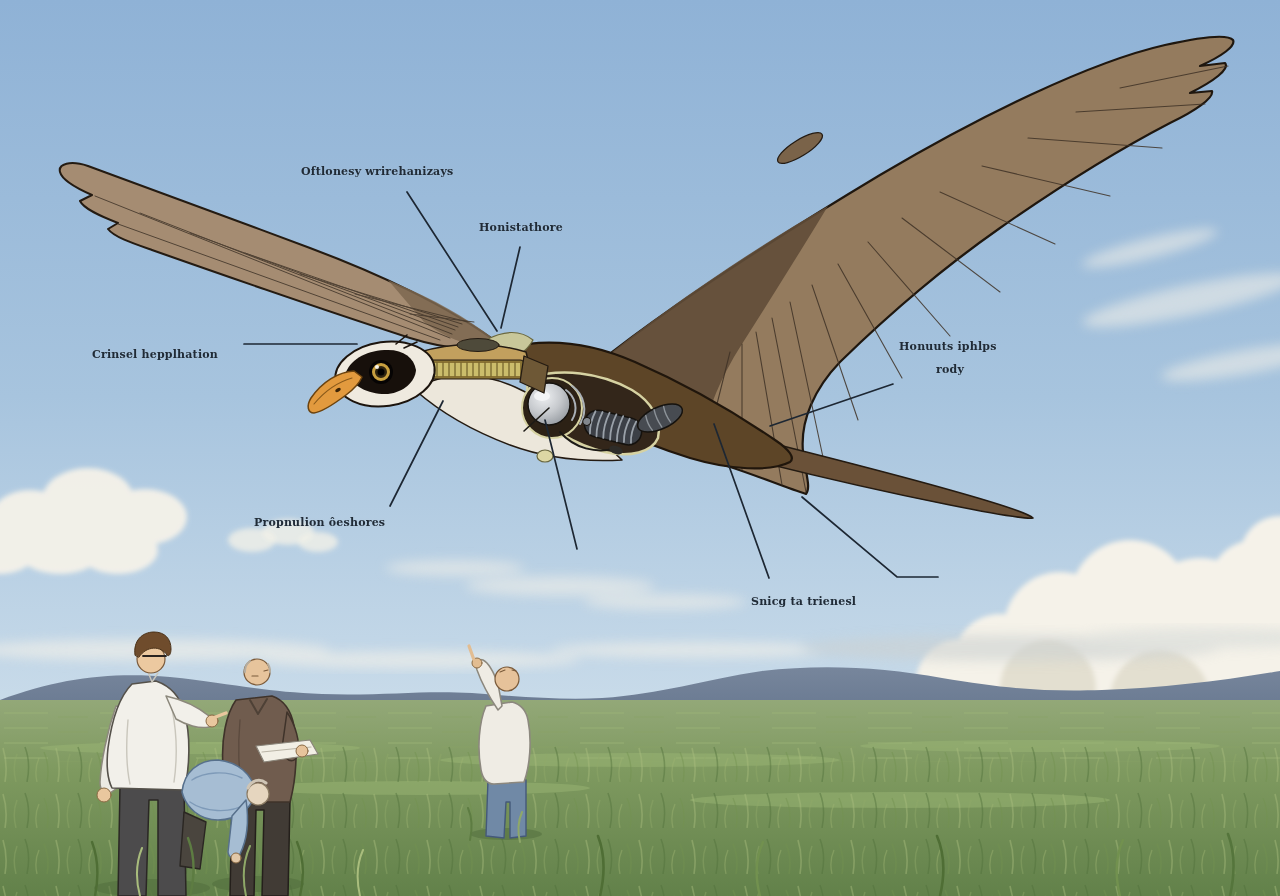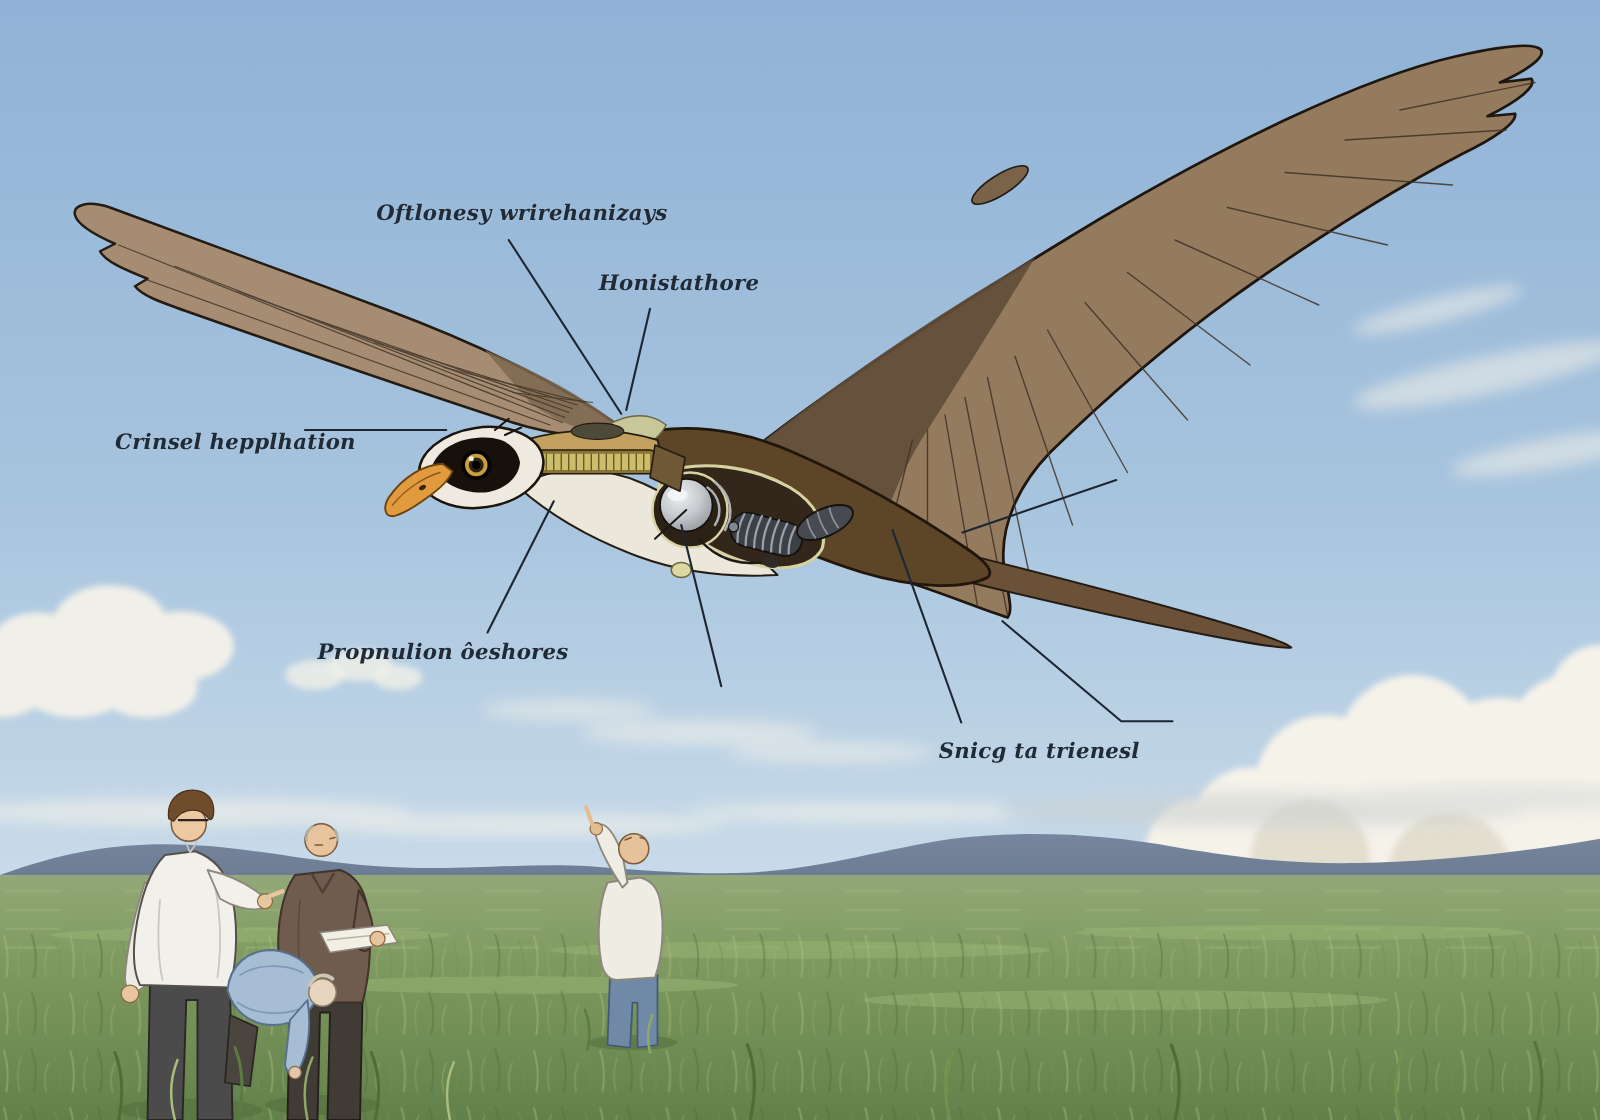--- a/index.html
+++ b/index.html
@@ -1,20 +1,20 @@
 <!DOCTYPE html>
 <html><head>
 <meta charset="utf-8">
 <style>
   html,body{margin:0;padding:0;background:#222;}
   .stage{position:relative;width:1280px;height:896px;overflow:hidden;
          font-family:"DejaVu Serif","Liberation Serif",serif;}
   .stage svg{position:absolute;left:0;top:0;}
-  .diagram-label{position:absolute;color:#202b37;font-weight:bold;font-style:italic;
-         font-size:17px;line-height:23px;letter-spacing:.2px;white-space:nowrap;
+  .diagram-label{position:absolute;color:#202b37;font-weight:bold;
+         font-size:11px;line-height:23px;letter-spacing:.2px;white-space:nowrap;
          text-shadow:0 0 2px rgba(190,210,225,.45);}
   .indent2{margin-left:37px;}
 </style>
 </head>
 <body>
 
 <div class="stage">
 
 <svg width="1280" height="896" viewBox="0 0 1280 896">
   <defs>
@@ -341,16 +341,20 @@
     <line x1="443" y1="401" x2="390" y2="506"></line>
     <line x1="545" y1="420" x2="577" y2="549"></line>
     <line x1="714" y1="424" x2="769" y2="578"></line>
     <polyline points="802,497 897,577 938,577"></polyline>
   </g>
 </svg>
 
 <div class="diagram-label" style="left:301px;top:160px">Oftlonesy wrirehanizays</div>
 <div class="diagram-label" style="left:479px;top:216px">Honistathore</div>
 <div class="diagram-label" style="left:92px;top:343px">Crinsel hepplhation</div>
+<div class="diagram-label" style="left:899px;top:335px">
+  <span style="display:block">Honuuts iphlps</span>
+  <span style="display:block" class="indent2">rody</span>
+</div>
 <div class="diagram-label" style="left:254px;top:511px">Propnulion ôeshores</div>
 <div class="diagram-label" style="left:751px;top:590px">Snicg ta trienesl</div>
 
 </div>
 
 </body></html>

